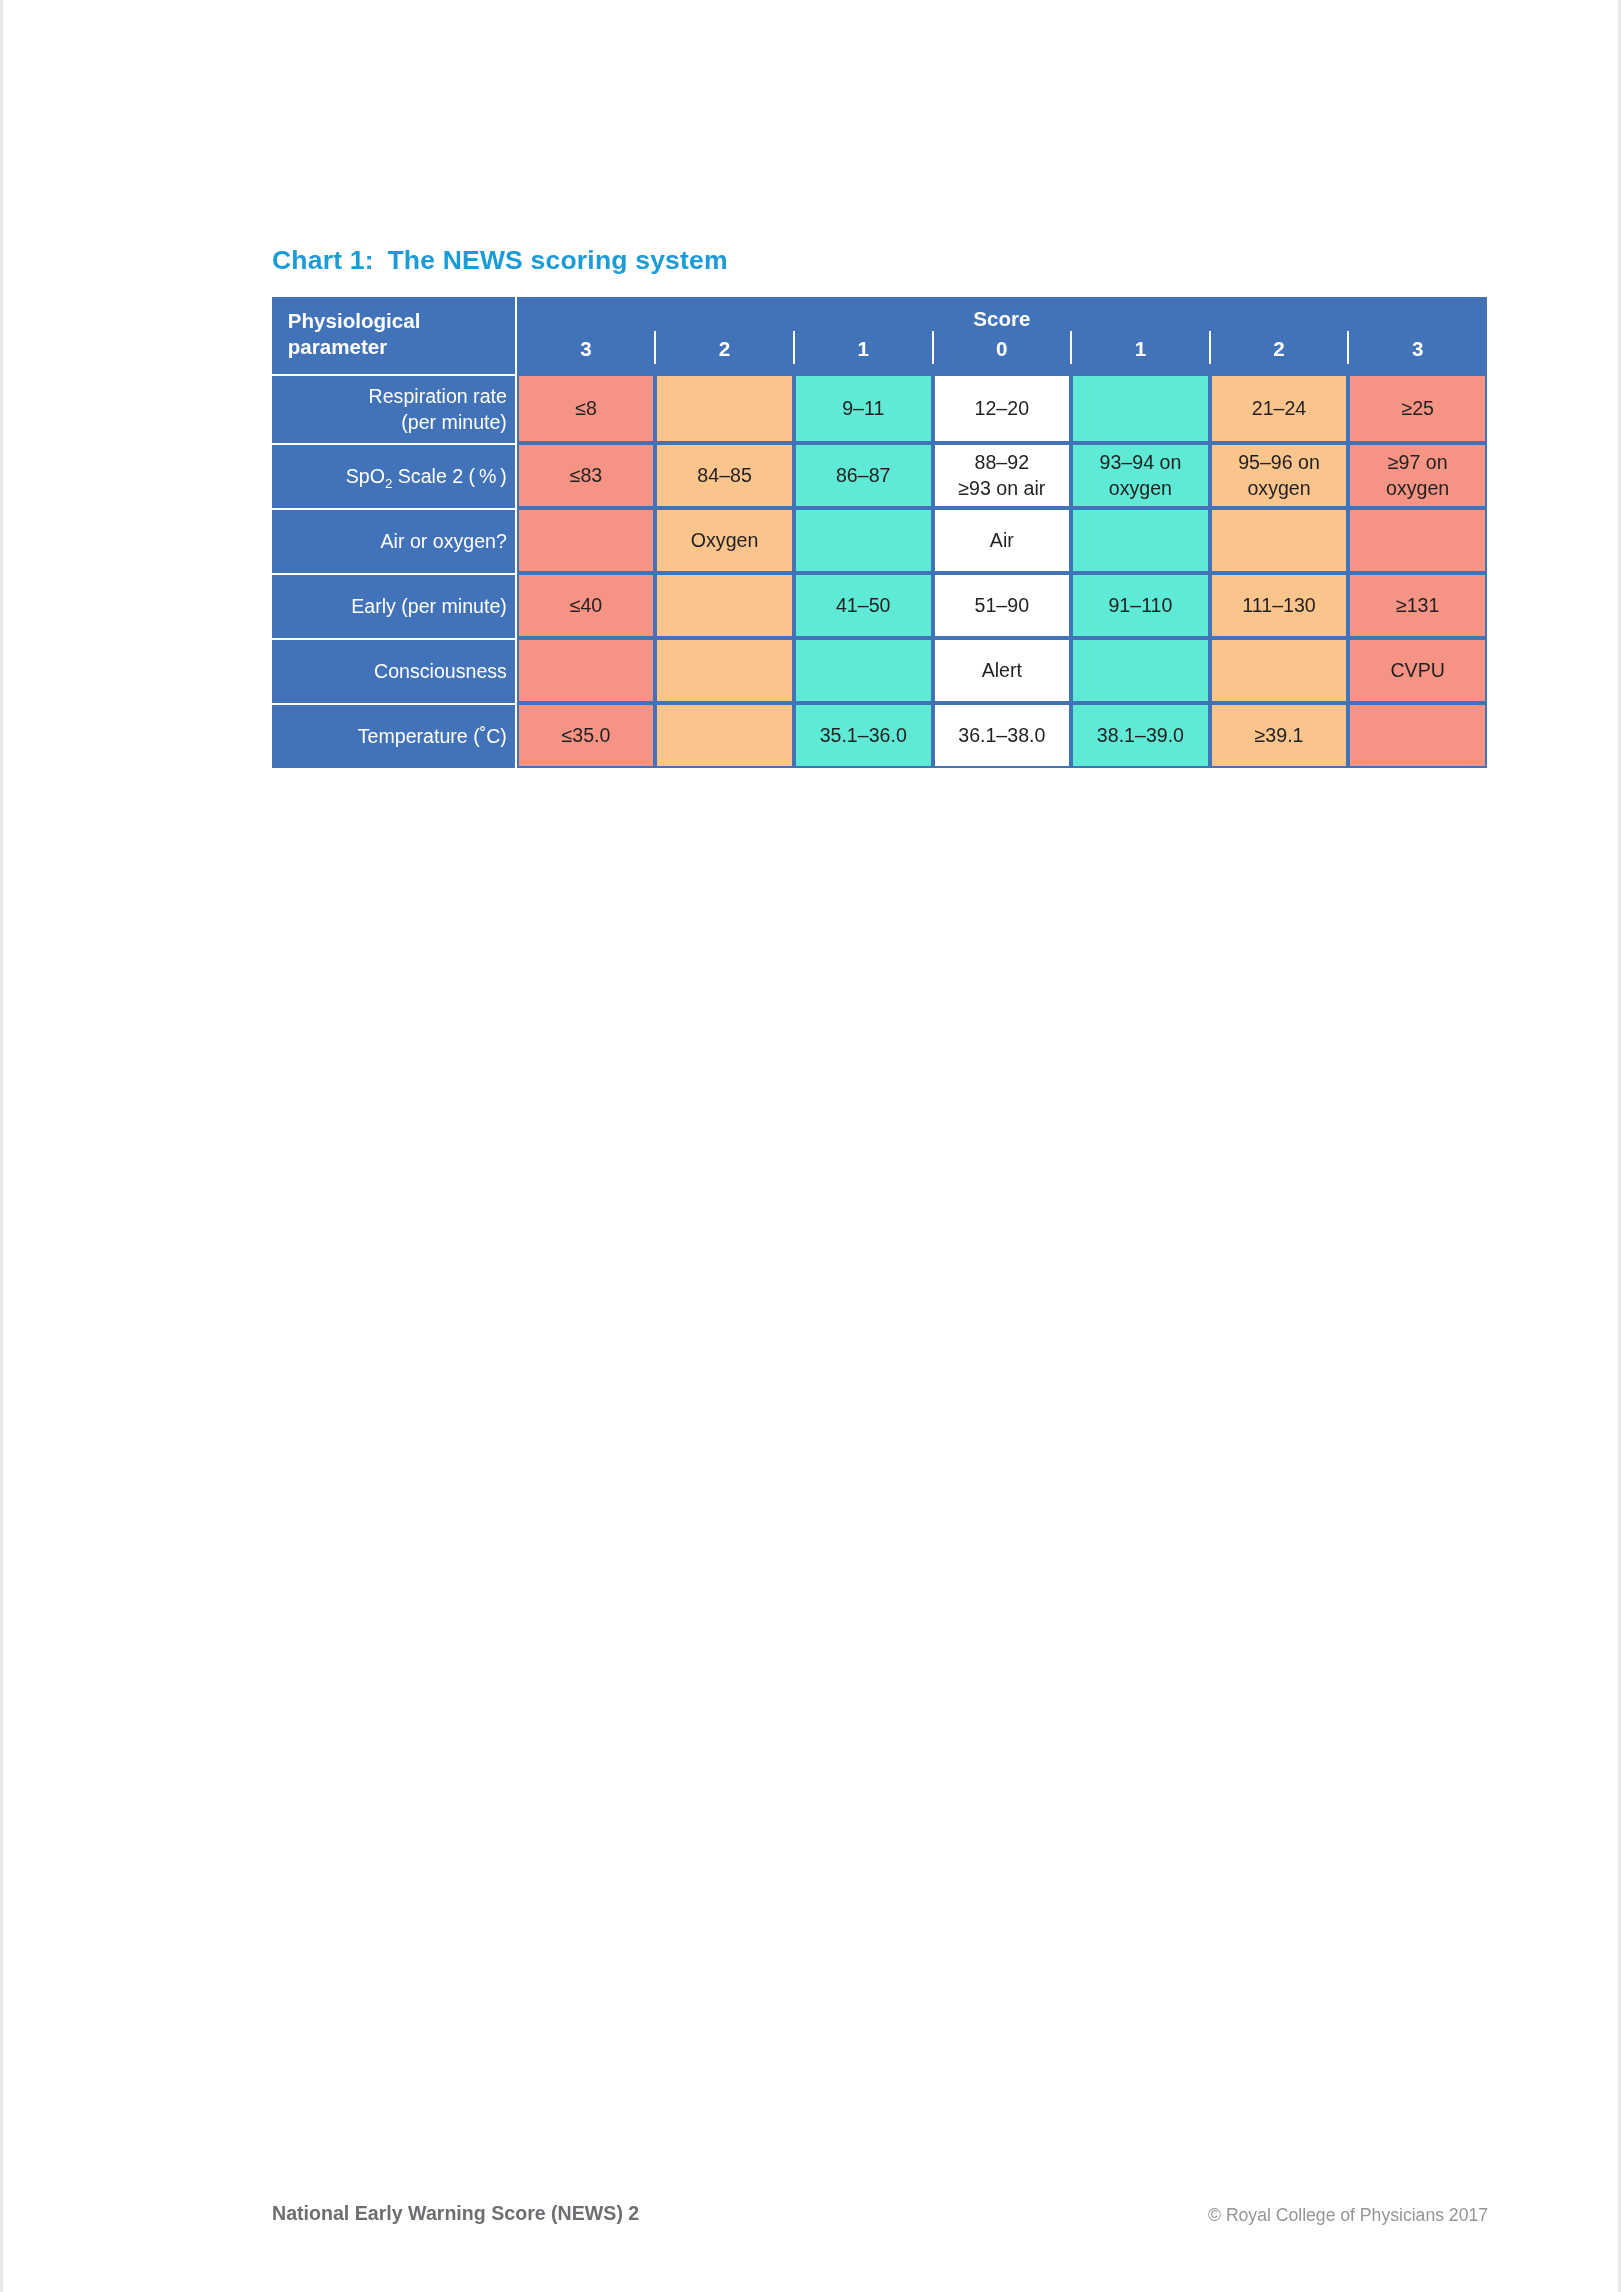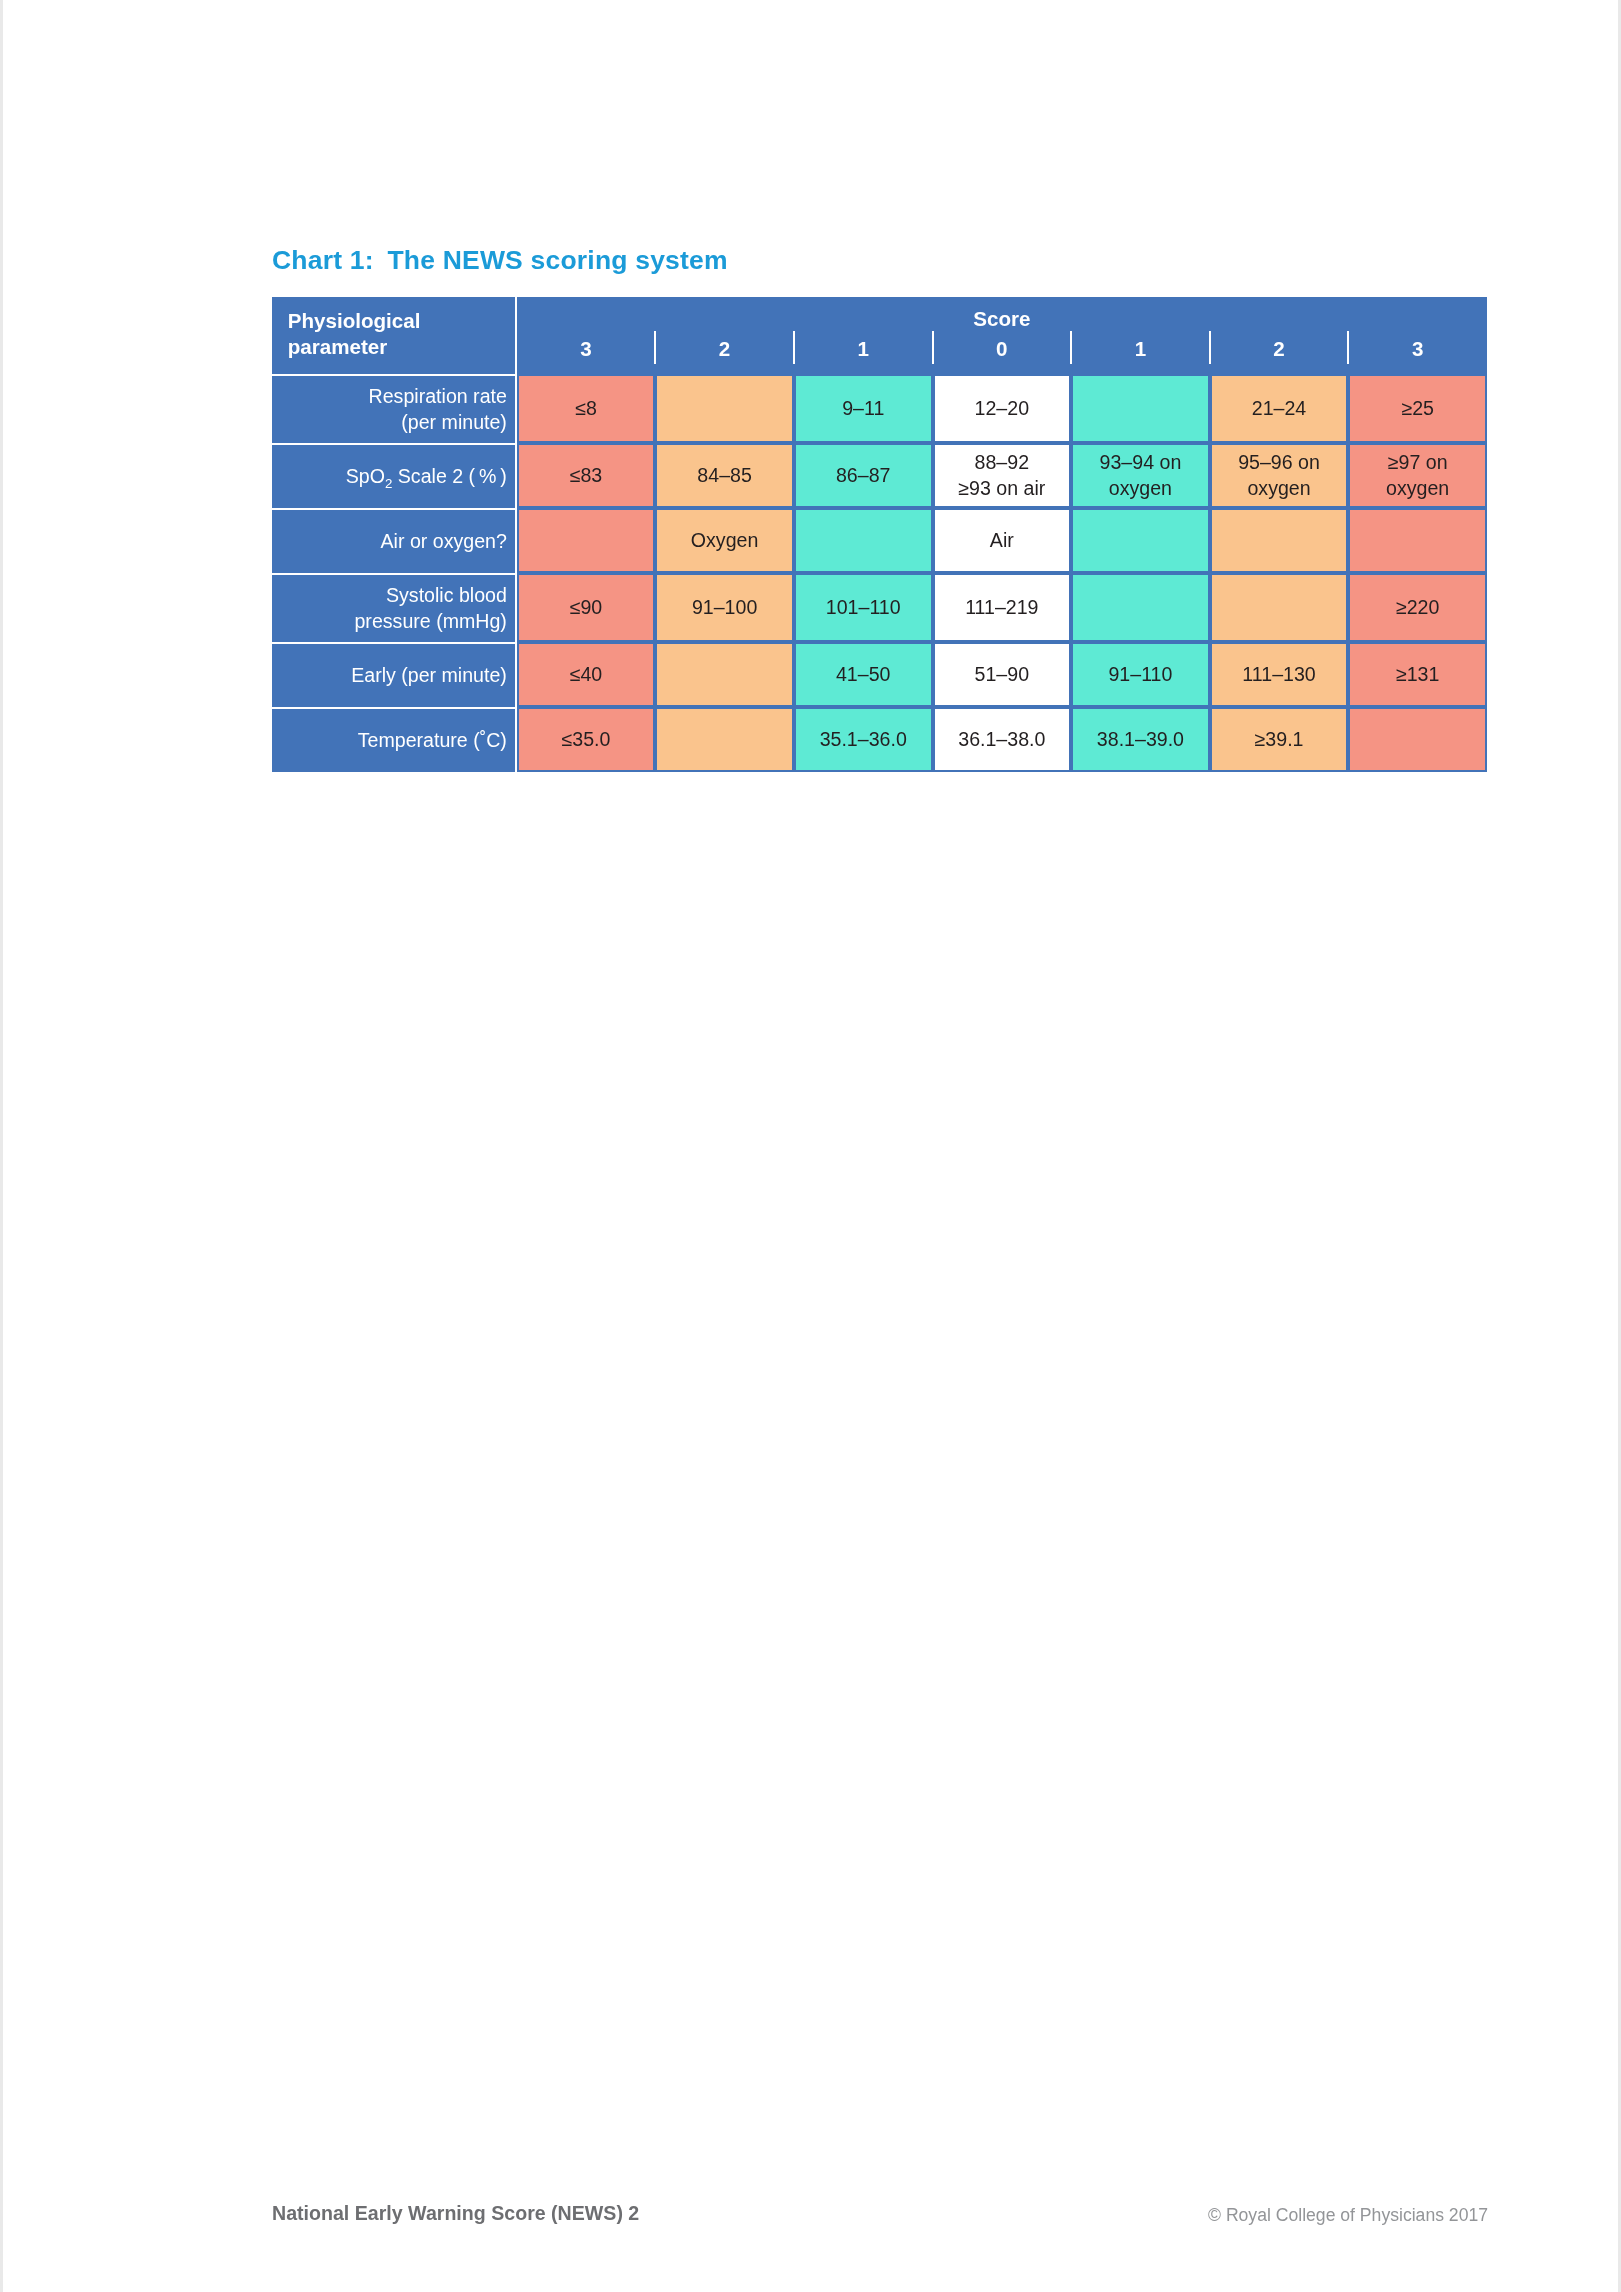--- a/index.html
+++ b/index.html
@@ -239,47 +239,46 @@
           <div>Air or oxygen?</div>
         </td>
         <td class="val-cell c-red"></td>
         <td class="val-cell c-orange">Oxygen</td>
         <td class="val-cell c-yellow"></td>
         <td class="val-cell c-white">Air</td>
         <td class="val-cell c-yellow"></td>
         <td class="val-cell c-orange"></td>
         <td class="val-cell c-red"></td>
       </tr>
-      <tr style="height: 69px;">
-        <td class="param-cell">
-          <div>Systolic blood</div>
-          <div>pressure (mmHg)</div>
-        </td>
-        <td class="val-cell c-red">≤90</td>
-        <td class="val-cell c-orange">91–100</td>
-        <td class="val-cell c-yellow">101–110</td>
-        <td class="val-cell c-white">111–219</td>
-        <td class="val-cell c-yellow"></td>
-        <td class="val-cell c-orange"></td>
-        <td class="val-cell c-red">≥220</td>
-      </tr>
       <tr style="height: 65px;">
         <td class="param-cell">
           <div>Early (per minute)</div>
         </td>
         <td class="val-cell c-red">≤40</td>
         <td class="val-cell c-orange"></td>
         <td class="val-cell c-yellow">41–50</td>
         <td class="val-cell c-white">51–90</td>
         <td class="val-cell c-yellow">91–110</td>
         <td class="val-cell c-orange">111–130</td>
         <td class="val-cell c-red">≥131</td>
       </tr>
       <tr style="height: 65px;">
         <td class="param-cell">
+          <div>Consciousness</div>
+        </td>
+        <td class="val-cell c-red"></td>
+        <td class="val-cell c-orange"></td>
+        <td class="val-cell c-yellow"></td>
+        <td class="val-cell c-white">Alert</td>
+        <td class="val-cell c-yellow"></td>
+        <td class="val-cell c-orange"></td>
+        <td class="val-cell c-red">CVPU</td>
+      </tr>
+      <tr style="height: 65px;">
+        <td class="param-cell">
           <div>Temperature (˚C)</div>
         </td>
         <td class="val-cell c-red">≤35.0</td>
         <td class="val-cell c-orange"></td>
         <td class="val-cell c-yellow">35.1–36.0</td>
         <td class="val-cell c-white">36.1–38.0</td>
         <td class="val-cell c-yellow">38.1–39.0</td>
         <td class="val-cell c-orange">≥39.1</td>
         <td class="val-cell c-red"></td>
       </tr>

